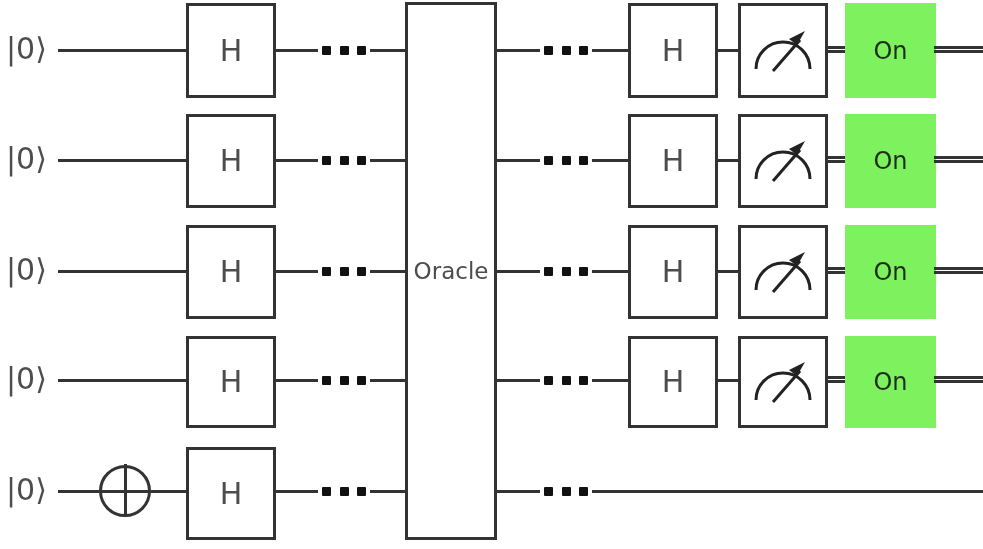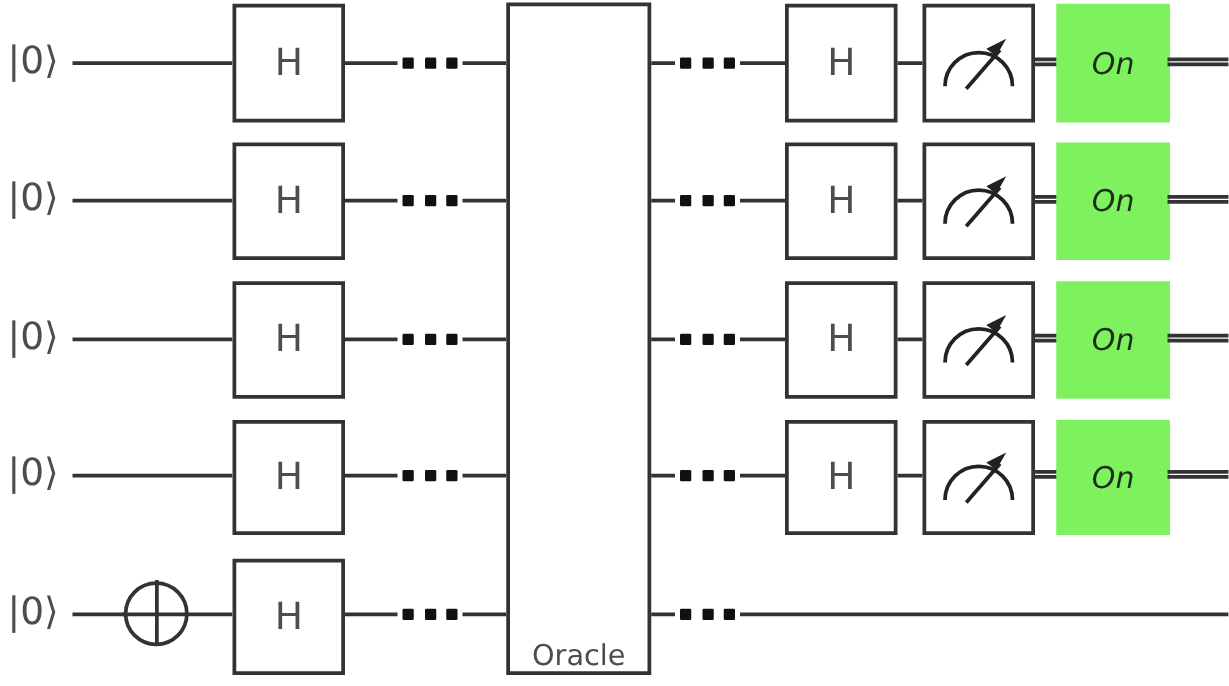--- a/index.html
+++ b/index.html
@@ -63,21 +63,20 @@
     white-space: nowrap;
     font-family: "DejaVu Sans", sans-serif;
   }
   .on-box {
     position: absolute;
     box-sizing: border-box;
     border: 0;
     display: flex;
     align-items: center;
     justify-content: center;
-    font-style: italic;
   }
   .on-label {
     font-size: 24px;
     color: #1d2d19;
     line-height: 1;
     font-family: "DejaVu Sans", sans-serif;
   }
   
   .ket {
     position: absolute;
@@ -285,17 +284,17 @@
   </div>
   <div class="wire" style="left:370px; top:490px; width:38px;"></div>
   <div class="wire" style="left:494px; top:490px; width:46px;"></div>
   <div class="ellipsis" style="left:544px; top:487px; width:44px; height:9px;">
     <span></span>
     <span></span>
     <span></span>
   </div>
   <div class="wire" style="left:592px; top:490px; width:391px;"></div>
 
-  <div class="oracle-box" style="left:405px; top:2px; width:116px; height:538px;align-items:flex-end;">
+  <div class="oracle-box" style="left:405px; top:2px; width:92px; height:538px;">
     <span class="oracle-label">Oracle</span>
   </div>
 
 </div>
 
 </body></html>

